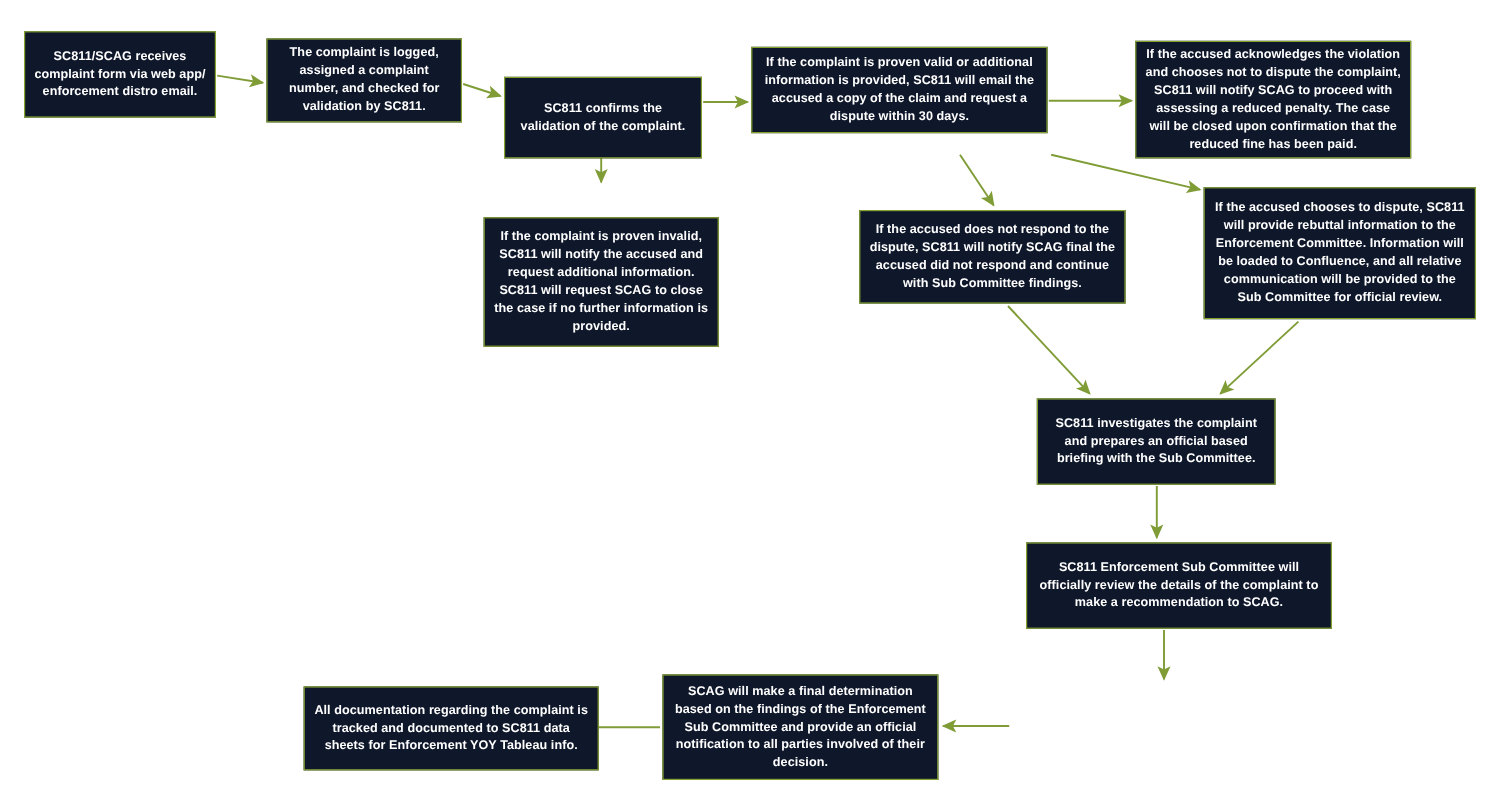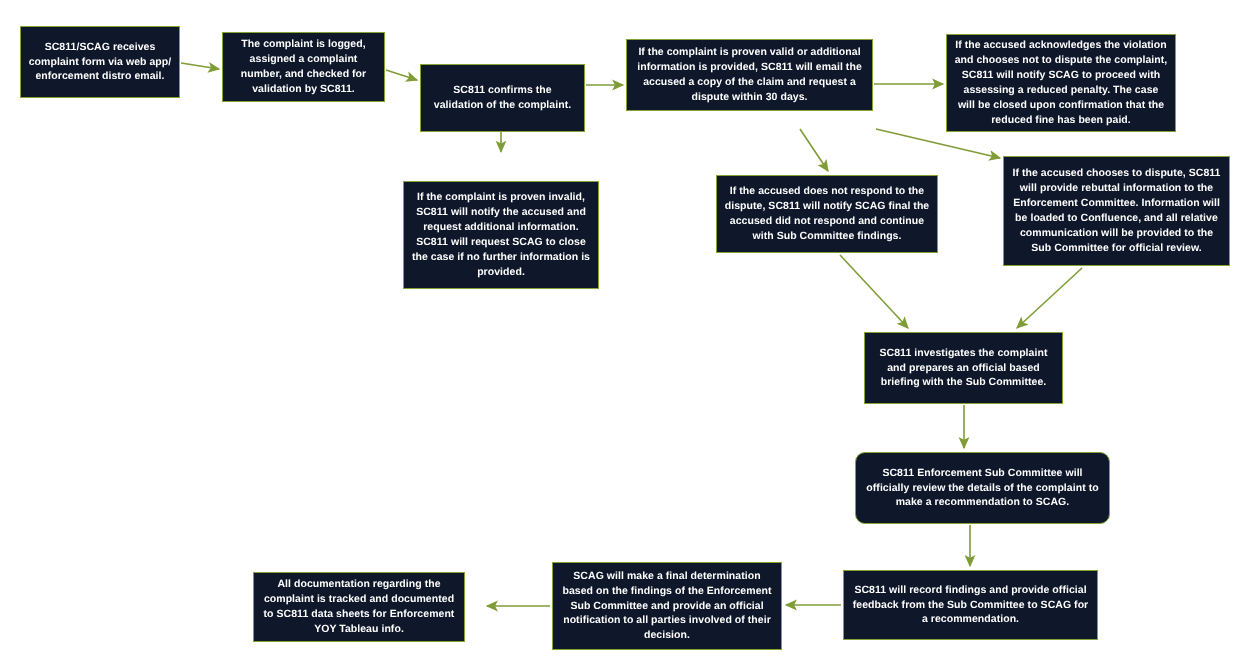--- a/index.html
+++ b/index.html
@@ -146,29 +146,26 @@
   </div>
 
   <div class="node" style="left:1003px; top:156px; width:227px; height:110px;">
     <span>If the accused chooses to dispute, SC811 will provide rebuttal information to the Enforcement Committee. Information will be loaded to Confluence, and all relative communication will be provided to the Sub Committee for official review.</span>
   </div>
 
   <div class="node" style="left:864px; top:332px; width:199px; height:72px;">
     <span>SC811 investigates the complaint and prepares an official based briefing with the Sub Committee.</span>
   </div>
 
-  <div class="node" style="left:855px; top:452px; width:255px; height:72px;border-radius:10px;">
+  <div class="node" style="left:855px; top:452px; width:255px; height:72px;">
     <span>SC811 Enforcement Sub Committee will officially review the details of the complaint to make a recommendation to SCAG.</span>
   </div>
 
-  <div class="node" style="left:843px; top:570px; width:255px; height:70px;">
-    <span>SC811 will record findings and provide official feedback from the Sub Committee to SCAG for a recommendation.</span>
-  </div>
 
   <div class="node" style="left:552px; top:562px; width:230px; height:88px;">
     <span>SCAG will make a final determination based on the findings of the Enforcement Sub Committee and provide an official notification to all parties involved of their decision.</span>
   </div>
 
-  <div class="node" style="left:253px; top:572px; width:212px; height:70px;">
+  <div class="node" style="left:253px; top:572px; width:246px; height:70px;">
     <span>All documentation regarding the complaint is tracked and documented to SC811 data sheets for Enforcement YOY Tableau info.</span>
   </div>
 
 </div>
 
 </body></html>

